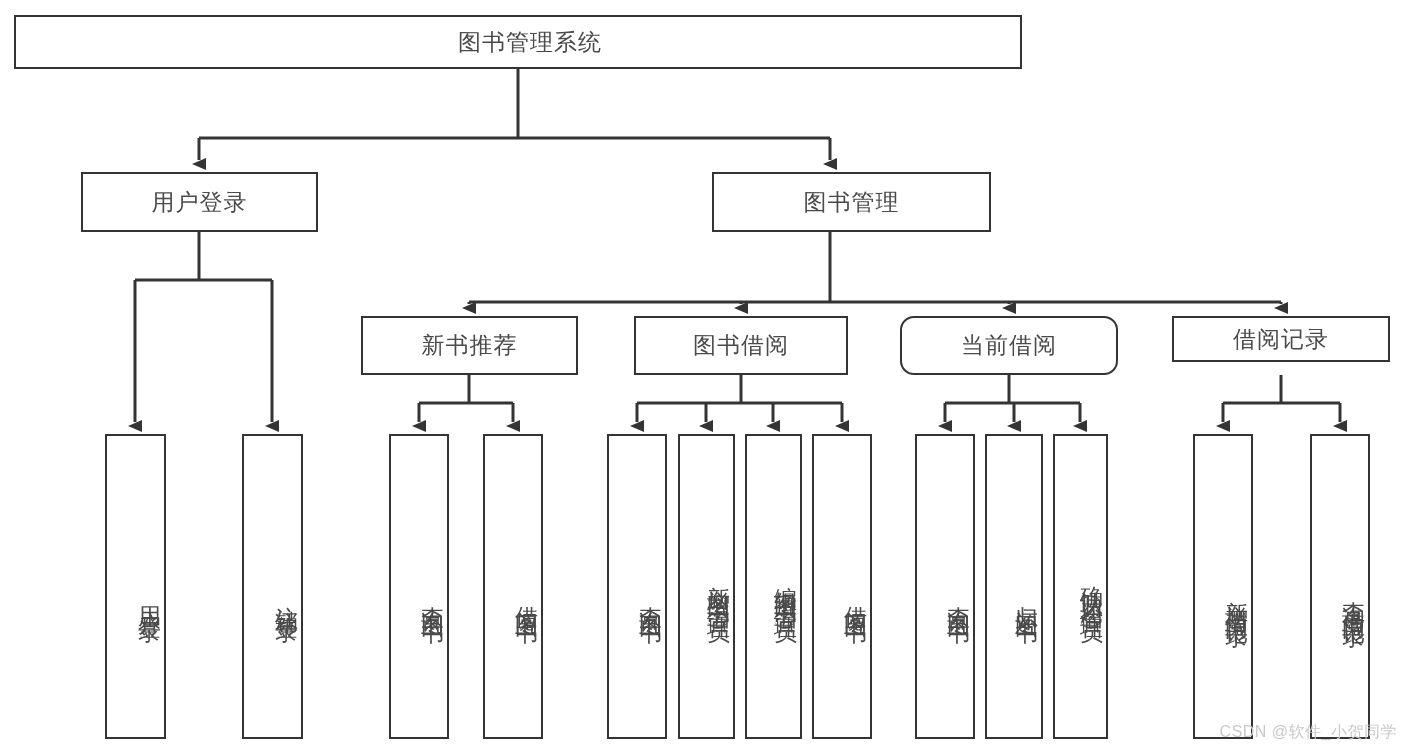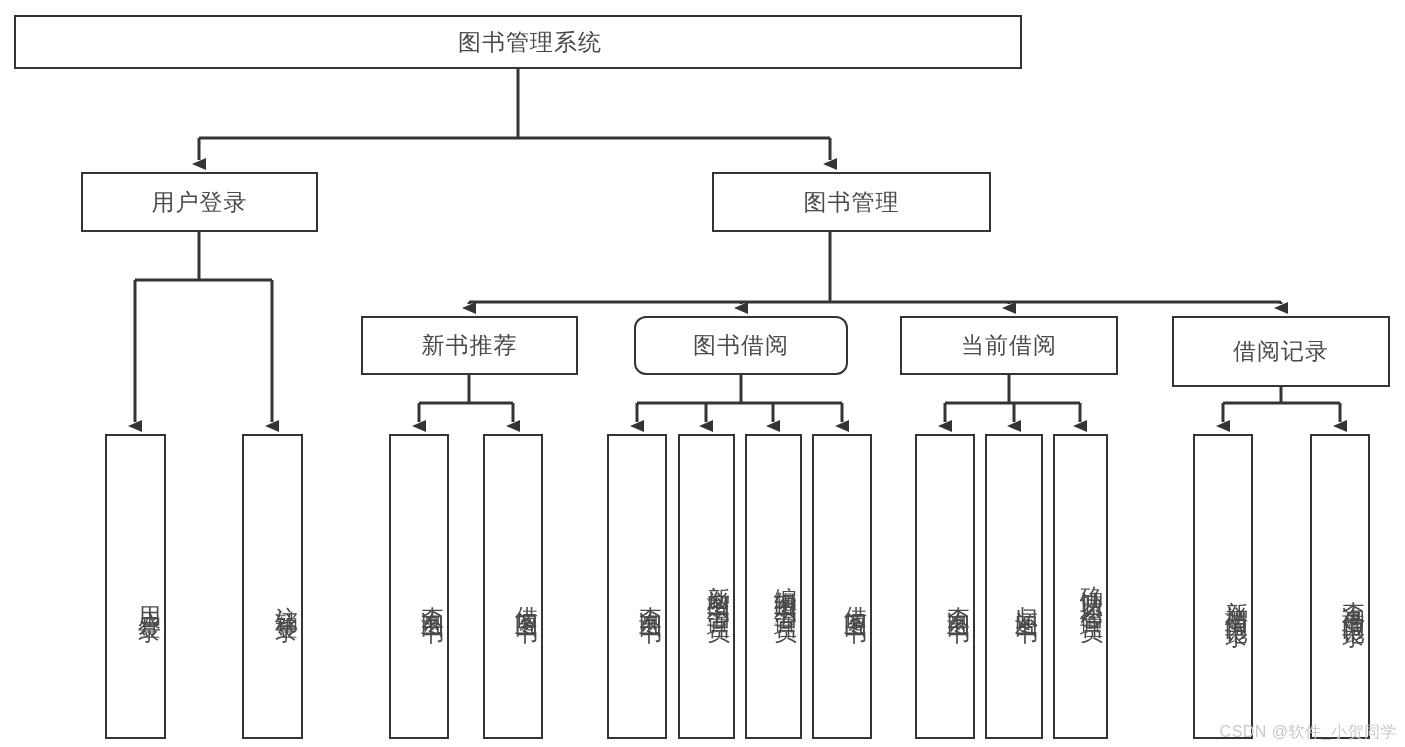--- a/index.html
+++ b/index.html
@@ -126,27 +126,27 @@
   <div class="node h" style="left:81px; top:172px; width:237px; height:60px;">
     <span>用户登录</span>
   </div>
   <div class="node h" style="left:712px; top:172px; width:279px; height:60px;">
     <span>图书管理</span>
   </div>
 
   <div class="node h" style="left:361px; top:316px; width:217px; height:59px;">
     <span>新书推荐</span>
   </div>
-  <div class="node h" style="left:634px; top:316px; width:214px; height:59px;border-radius:12px;">
+  <div class="node h" style="left:634px; top:316px; width:214px; height:59px;">
     <span>图书借阅</span>
   </div>
-  <div class="node h" style="left:900px; top:316px; width:218px; height:59px;">
+  <div class="node h" style="left:900px; top:316px; width:218px; height:59px;border-radius:14px;">
     <span>当前借阅</span>
   </div>
-  <div class="node h" style="left:1172px; top:316px; width:218px; height:71px;">
+  <div class="node h" style="left:1172px; top:316px; width:218px; height:46px;">
     <span>借阅记录</span>
   </div>
 
   <div class="node v" style="left:105px; top:434px; width:61px; height:305px;">
     <span>用户登录</span>
   </div>
   <div class="node v" style="left:242px; top:434px; width:61px; height:305px;">
     <span>注销登录</span>
   </div>
   <div class="node v" style="left:389px; top:434px; width:60px; height:305px;">

